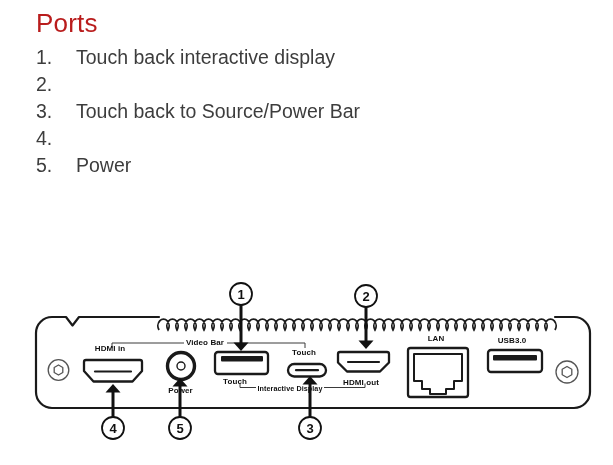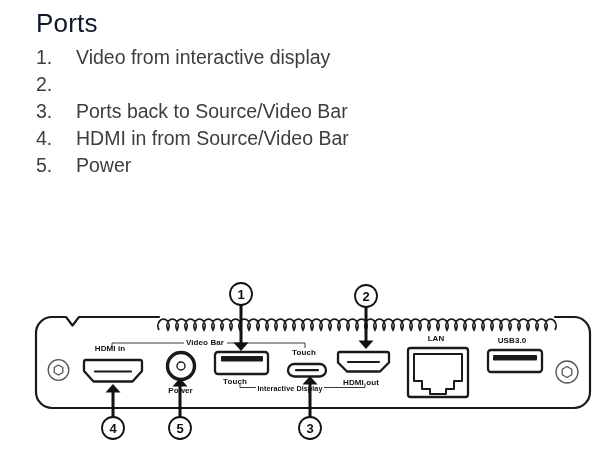--- a/index.html
+++ b/index.html
@@ -14,21 +14,21 @@
     position: absolute;
     left: 36px;
     top: 8px;
     color: #3d3d3d;
   }
   .page-title {
     font-size: 26px;
     font-weight: 400;
     letter-spacing: 0.2px;
     margin-bottom: 5px;
-    color: #0f172a;
+    color: #b91c1c;
   }
   .ports-list { list-style: none; }
   .ports-list .row {
     display: flex;
     font-size: 19.5px;
     line-height: 27px;
     font-weight: 400;
     color: #3d3d3d;
   }
   .ports-list .num { width: 40px; flex: 0 0 40px; }
@@ -63,32 +63,31 @@
   }
 </style>
 </head>
 <body>
 
 <div class="content">
   <h1 class="page-title">Ports</h1>
   <div class="ports-list">
     <div class="row">
       <span class="num">1.</span>
-      <span class="txt">Video from interactive display</span>
+      <span class="txt">Touch back interactive display</span>
     </div>
     <div class="row">
       <span class="num">2.</span>
     </div>
     <div class="row">
       <span class="num">3.</span>
-      <span class="txt">Ports back to Source/Video Bar</span>
+      <span class="txt">Touch back to Source/Power Bar</span>
     </div>
     <div class="row">
       <span class="num">4.</span>
-      <span class="txt">HDMI in from Source/Video Bar</span>
     </div>
     <div class="row">
       <span class="num">5.</span>
       <span class="txt">Power</span>
     </div>
   </div>
 </div>
 
 <svg class="diagram-svg" viewBox="0 0 613 465">
 

